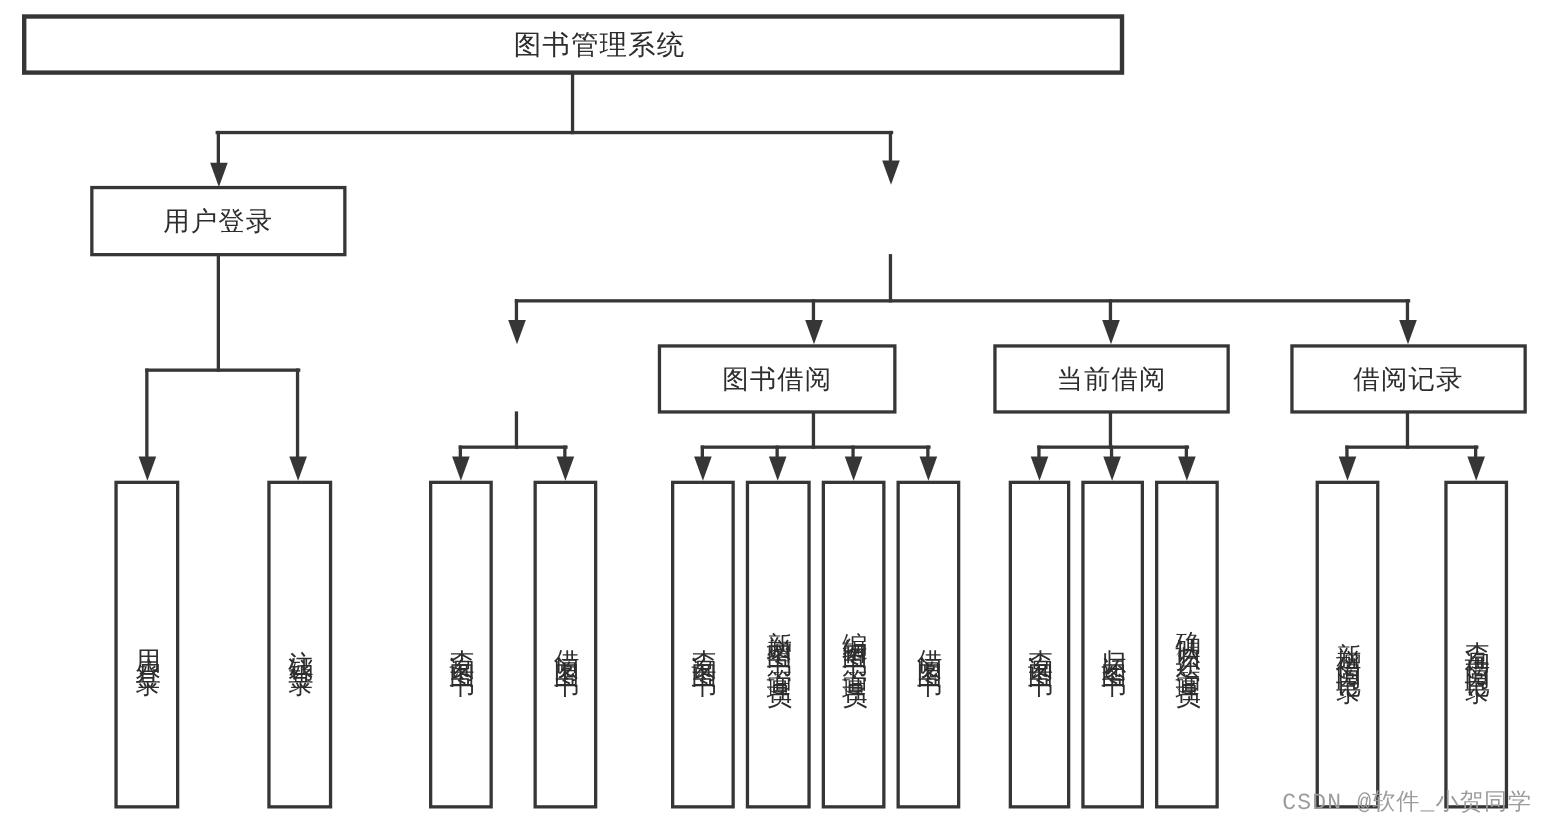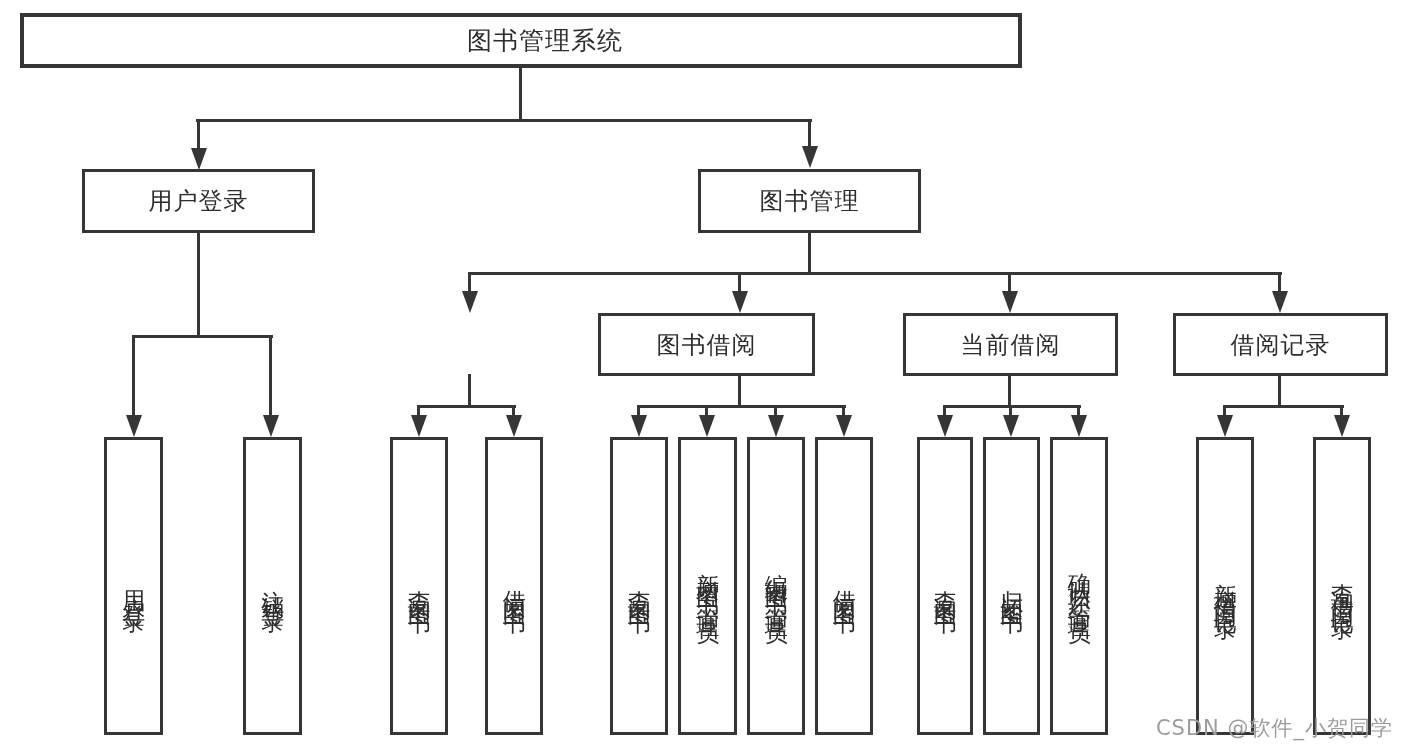--- a/index.html
+++ b/index.html
@@ -42,38 +42,36 @@
     border-top: 22px solid #363636;
   }
   .watermark {
     position: absolute;
     right: 12px;
     bottom: 5px;
     font-size: 21px;
     color: #9c9c9c;
     letter-spacing: 1px;
     white-space: nowrap;
+    font-family: Liberation Mono, monospace;
   }
 </style>
 </head>
 <body>
 
 <div class="canvas">
 
   <div class="node root" style="left:20px; top:13px; width:1002px; height:55px;">
     <span>图书管理系统</span>
   </div>
 
   <div class="node" style="left:82px; top:169px; width:233px; height:64px;">
     <span>用户登录</span>
   </div>
 
-  <div class="node" style="left:698px; top:169px; width:223px; height:64px;">
-    <span>图书管理</span>
-  </div>
 
 
   <div class="node" style="left:598px; top:313px; width:217px; height:63px;">
     <span>图书借阅</span>
   </div>
 
   <div class="node" style="left:903px; top:313px; width:215px; height:63px;">
     <span>当前借阅</span>
   </div>
 

